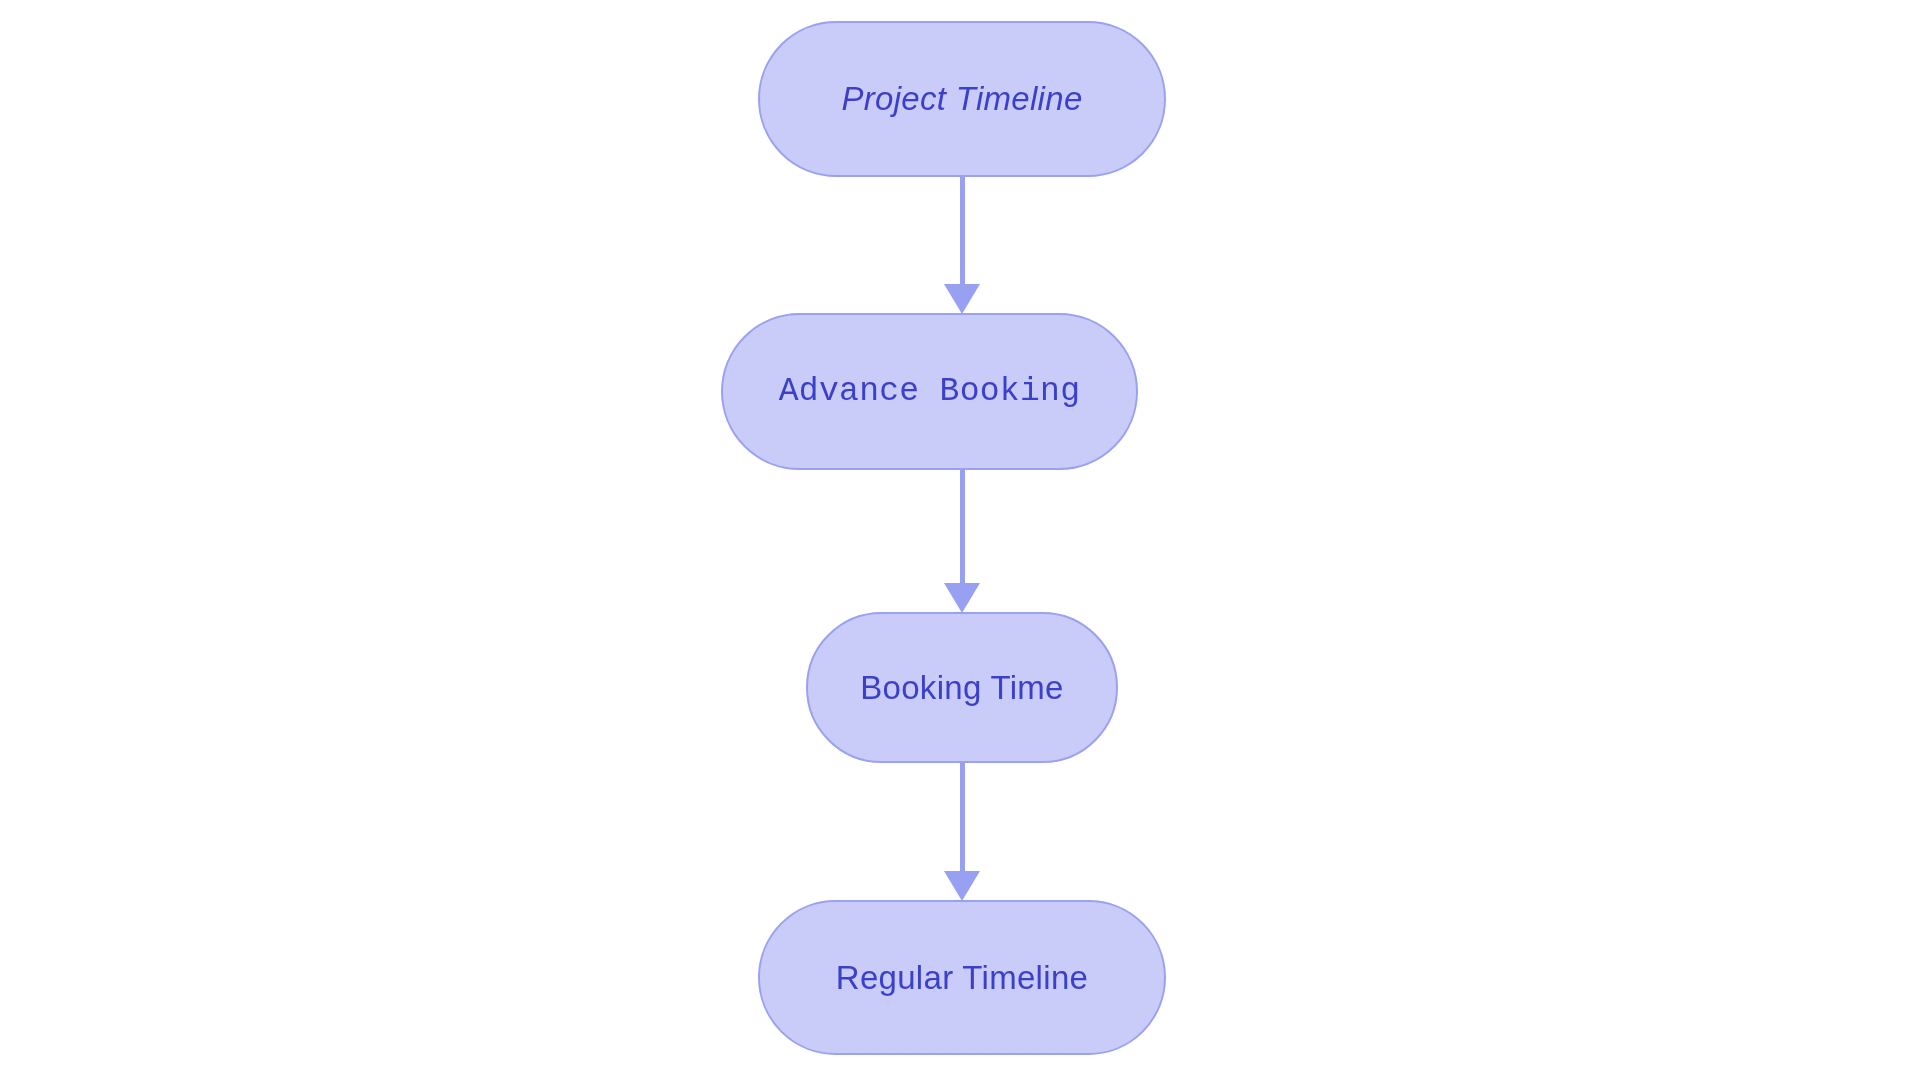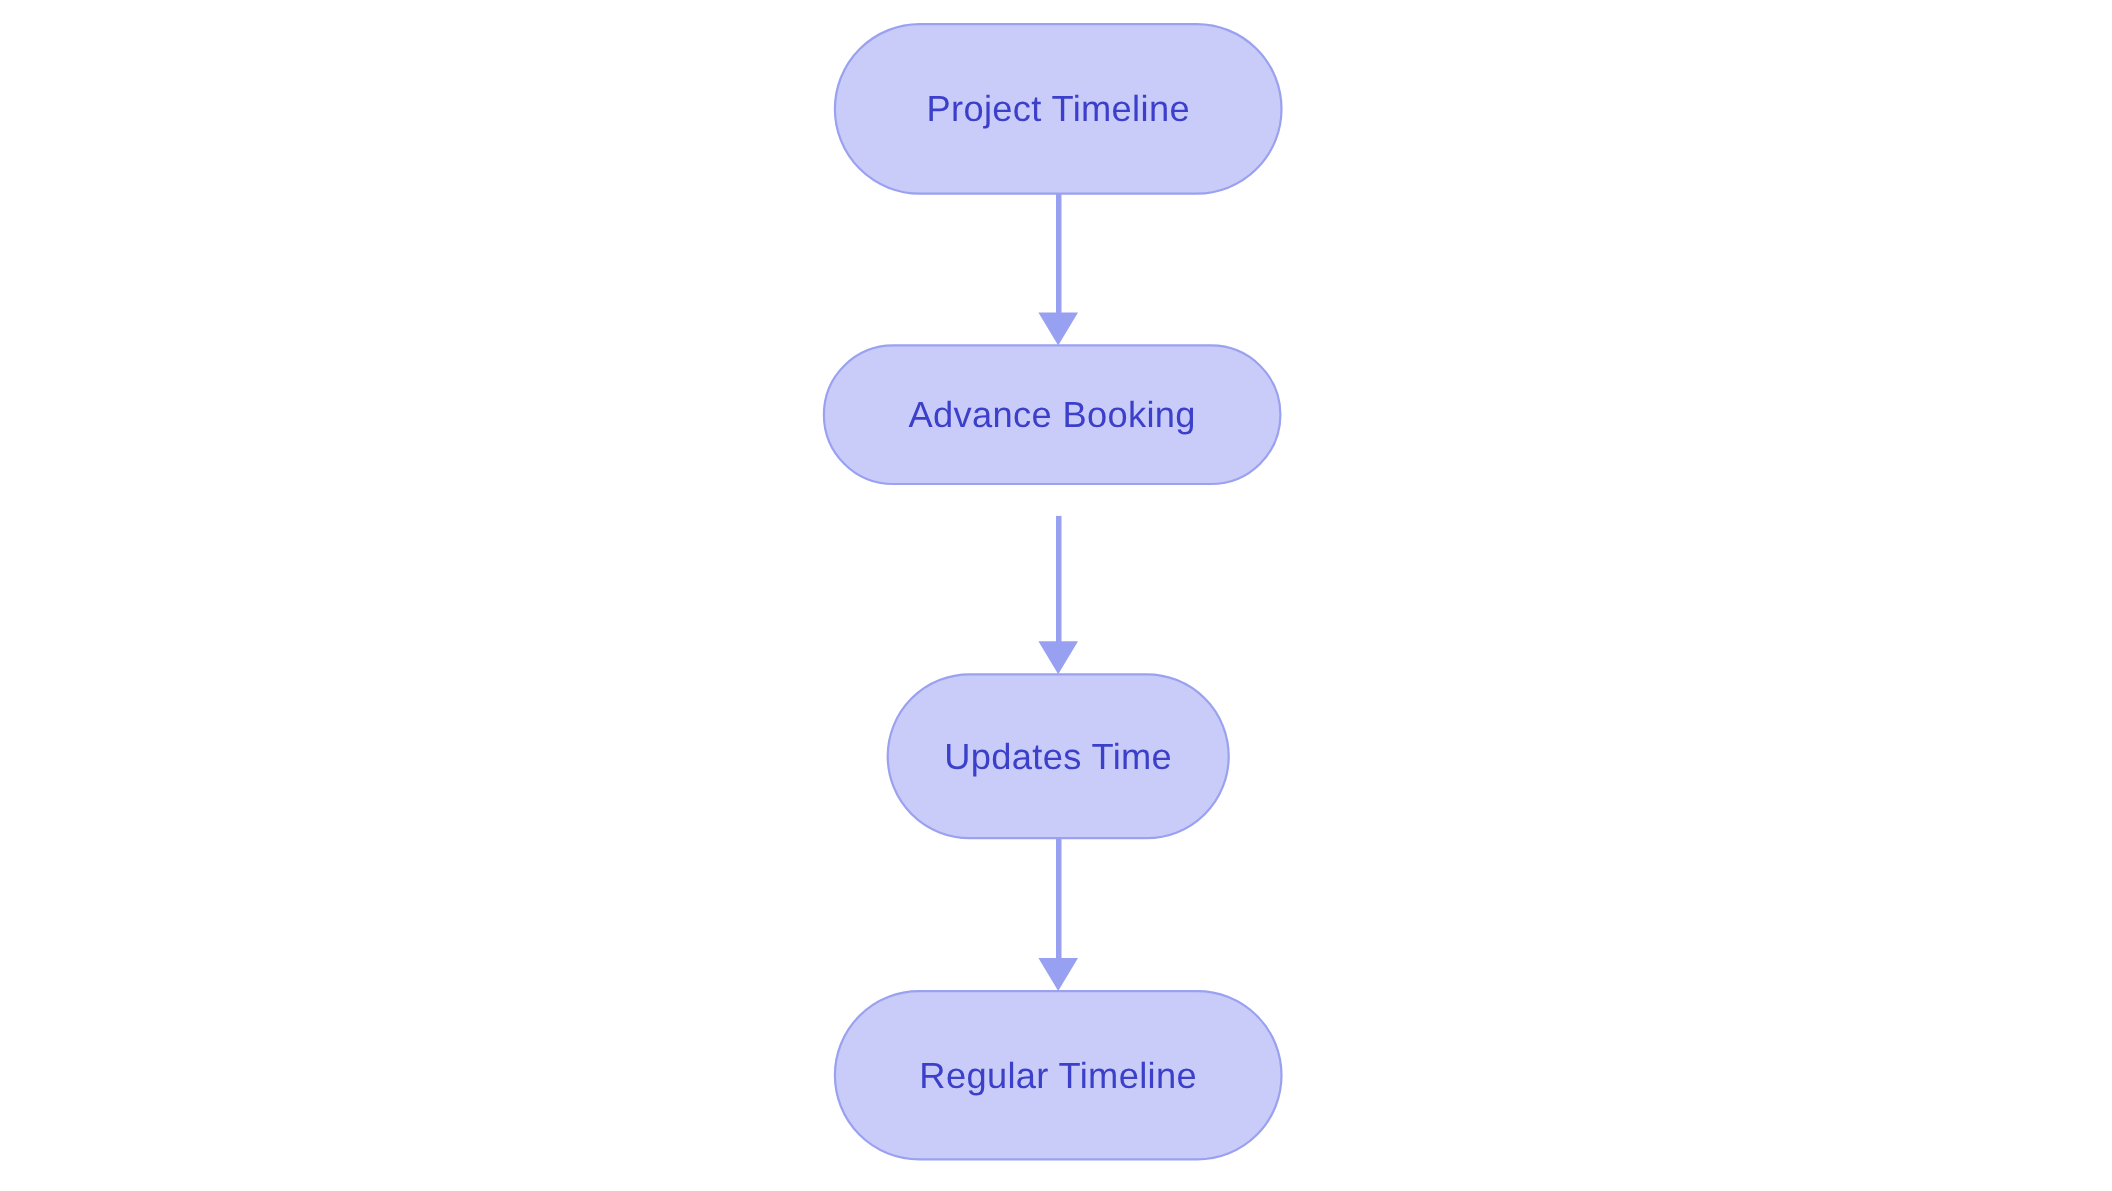--- a/index.html
+++ b/index.html
@@ -24,22 +24,22 @@
     align-items: center;
     justify-content: center;
   }
   .node-label {
     color: var(--node-text, #3c3fc9);
     font-size: 33px;
     font-weight: 500;
     letter-spacing: 0.3px;
     white-space: nowrap;
   }
-  .n1 { left: 758px; top: 21px;  width: 408px; height: 156px; }
-  .n2 { left: 748px; top: 313px; width: 417px; height: 128px; }
+  .n1 { left: 758px; top: 21px;  width: 408px; height: 156px; font-style: italic; }
+  .n2 { left: 721px; top: 313px; width: 417px; height: 157px; font-family: Liberation Mono, monospace; }
   .n3 { left: 806px; top: 612px; width: 312px; height: 151px; }
   .n4 { left: 758px; top: 900px; width: 408px; height: 155px; }
 
   .edge {
     position: absolute;
     left: 944px;
     width: 36px;
   }
   .e1 { top: 176px; height: 138px; }
   .e2 { top: 469px; height: 144px; }
@@ -80,21 +80,21 @@
   <div class="node n2">
     <span class="node-label">Advance Booking</span>
   </div>
 
   <div class="edge e2">
     <div class="edge-line"></div>
     <div class="edge-head"></div>
   </div>
 
   <div class="node n3">
-    <span class="node-label">Updates Time</span>
+    <span class="node-label">Booking Time</span>
   </div>
 
   <div class="edge e3">
     <div class="edge-line"></div>
     <div class="edge-head"></div>
   </div>
 
   <div class="node n4">
     <span class="node-label">Regular Timeline</span>
   </div>

